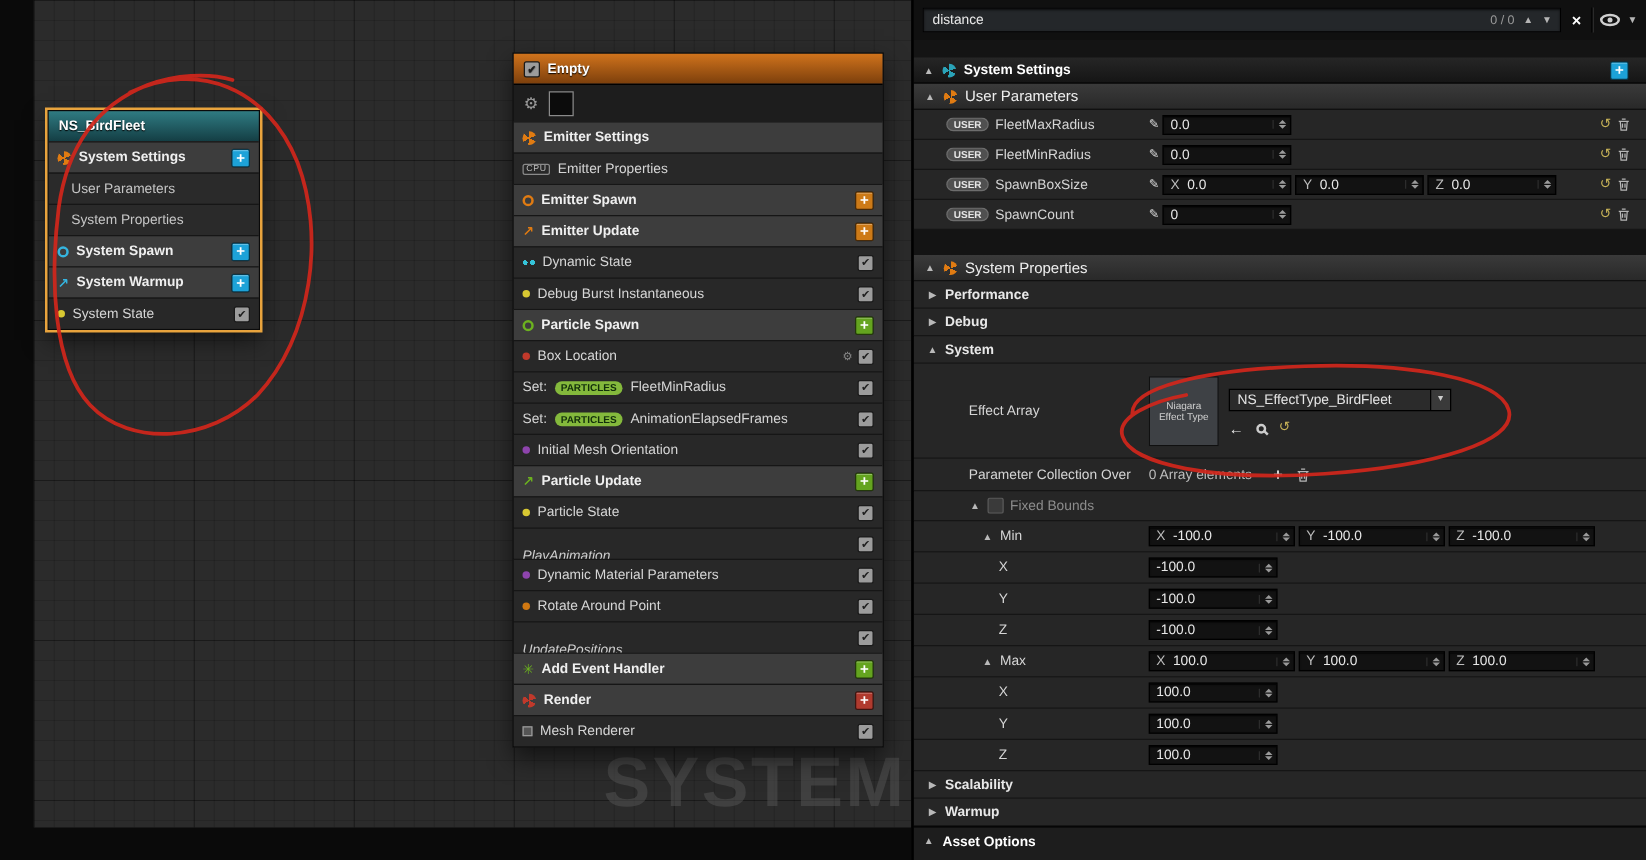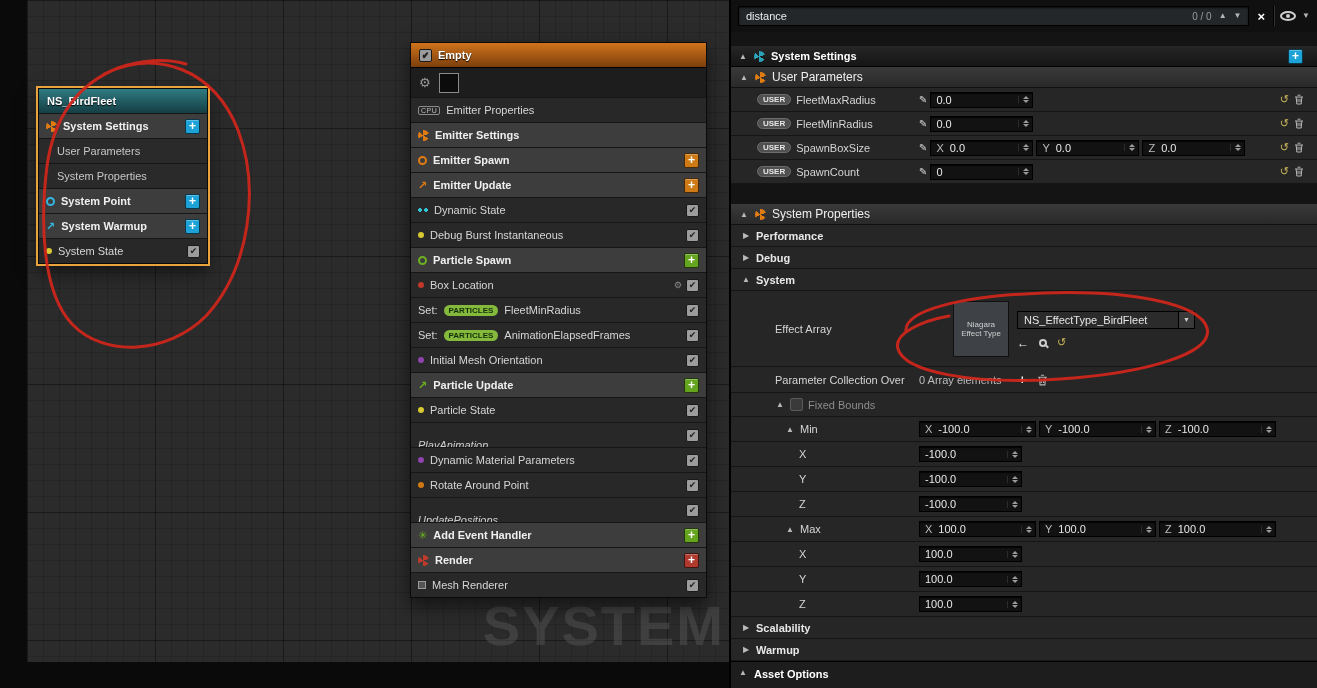--- a/index.html
+++ b/index.html
@@ -108,21 +108,21 @@
   .spin .u { border-bottom:3px solid #9a9a9a; }
   .spin .d { border-top:3px solid #9a9a9a; }
   .w103 { width:103px; } .w117 { width:117px; }
   .util { margin-left:auto; display:flex; align-items:center; gap:5px; padding-right:7px; }
   .revert { color:#c9b458; font-size:11px; line-height:11px; }
   .dim-t { color:#8d8d8d; }
 
   .effrow { height:76px; flex:none; display:flex; align-items:center; background:#262626; border-bottom:1px solid #151515; }
   .effval { flex:1; display:flex; align-items:flex-start; gap:8px; padding-top:0; }
   .thumbbox { width:56px; height:56px; background:#3e4145; border:1px solid #101010; display:flex;
-    align-items:center; justify-content:center; text-align:center; color:#cfcfcf; font-size:8px; padding:3px; flex:none;margin-left:34px; }
+    align-items:center; justify-content:center; text-align:center; color:#cfcfcf; font-size:8px; padding:3px; flex:none; }
   .effcol { display:flex; flex-direction:column; gap:7px; padding-top:10px; }
   .combo { width:178px; height:18px; background:#2b2b2b; border:1px solid #000; display:flex;
     align-items:center; padding-left:6px; color:#e6e6e6; }
   .combo .dd { margin-left:auto; width:16px; height:100%; background:#3a3a3a; border-left:1px solid #000;
     display:flex; align-items:center; justify-content:center; font-size:7px; color:#ccc; }
   .efficons { display:flex; align-items:center; gap:10px; }
   .back { color:#eaeaea; font-weight:bold; font-size:12px; }
   .mag { width:8px; height:8px; border:2px solid #ccc; border-radius:50%; position:relative; }
   .mag::after { content:''; position:absolute; width:5px; height:2px; background:#ccc;
     transform:rotate(45deg); right:-4px; bottom:-2px; }
@@ -156,21 +156,21 @@
           </span>
       </div>
       <div class="gn-row sub">
         <span>User Parameters</span>
       </div>
       <div class="gn-row sub">
         <span>System Properties</span>
       </div>
       <div class="gn-row cat">
         <span class="ring ring-cyan"></span>
-        <span>System Point</span>
+        <span>System Spawn</span>
         <span class="right">
             <span class="pb pb-cyan">+</span>
           </span>
       </div>
       <div class="gn-row cat">
         <span class="arr arr-cyan">↗</span>
         <span>System Warmup</span>
         <span class="right">
             <span class="pb pb-cyan">+</span>
           </span>
@@ -187,27 +187,27 @@
     <div class="gnode" style="left:410px; top:42px; width:297px;">
       <div class="gn-header emp-hd">
         <span class="cb">✔</span>
         <span>Empty</span>
       </div>
       <div class="iconrow-node">
         <span class="gear">⚙</span>
         <span class="thumb"></span>
       </div>
 
+      <div class="gn-row cat">
+        <span class="fan fan-orange"></span>
+        <span>Emitter Settings</span>
+      </div>
       <div class="gn-row mod">
         <span class="cpu-chip">CPU</span>
         <span>Emitter Properties</span>
-      </div>
-      <div class="gn-row cat">
-        <span class="fan fan-orange"></span>
-        <span>Emitter Settings</span>
       </div>
       <div class="gn-row cat">
         <span class="ring ring-orange"></span>
         <span>Emitter Spawn</span>
         <span class="right">
             <span class="pb pb-orange">+</span>
           </span>
       </div>
       <div class="gn-row cat">
         <span class="arr arr-orange">↗</span>

